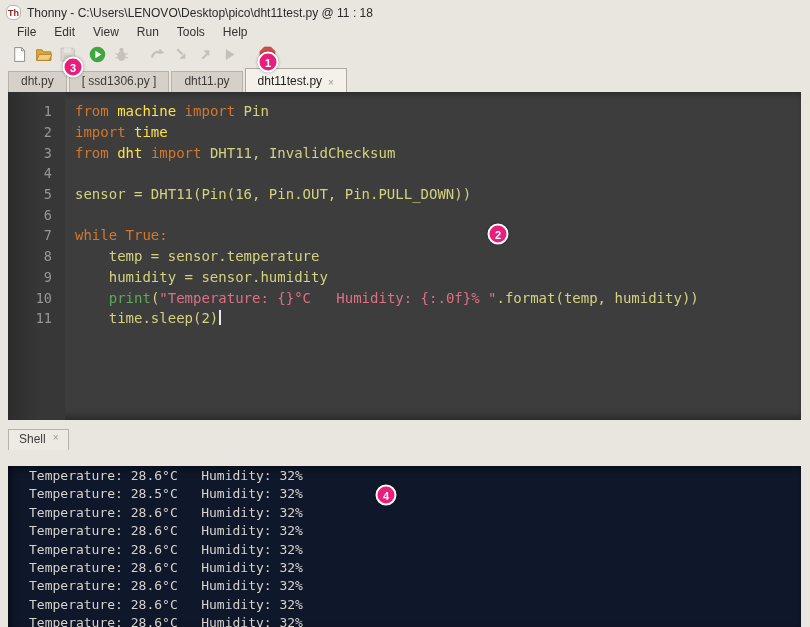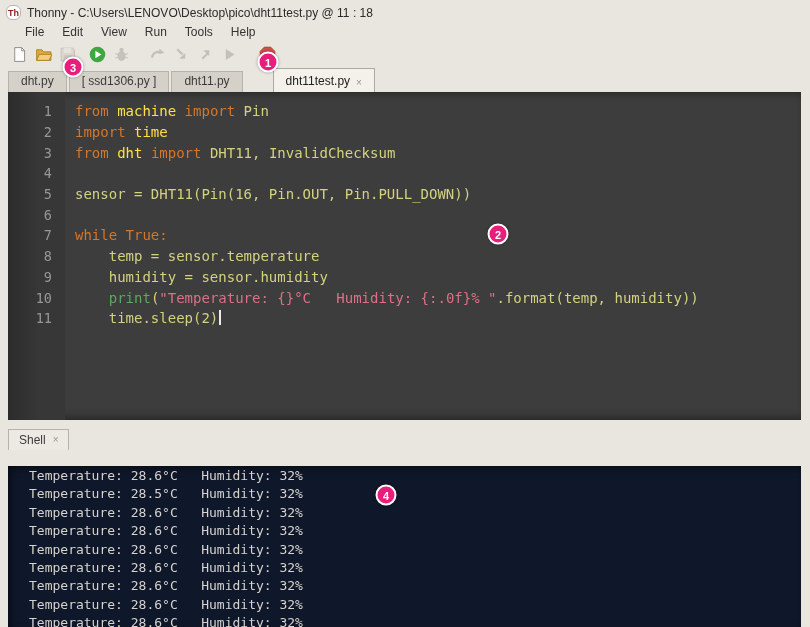--- a/index.html
+++ b/index.html
@@ -14,41 +14,40 @@
   .titlebar {
     height:22px; display:flex; align-items:center; gap:6px;
     padding:3px 6px 0 6px; font-size:12px; color:#2b2b2b;
   }
   .app-icon {
     width:15px; height:15px; border-radius:6px; background:#fdfdfd;
     border:1px solid #b9b5ae; display:flex; align-items:center; justify-content:center;
     font-size:9px; font-weight:bold; color:#8d1f1f;
   }
   
-  .menubar { height:19px; display:flex; align-items:center; padding-left:16px; }
+  .menubar { height:19px; display:flex; align-items:center; padding-left:8px; }
   .menu-item { font-size:12px; color:#333; padding:1px 9px; cursor:default; }
   
   .toolbar { height:27px; display:flex; align-items:center; padding-left:10px; }
   .tool-btn { width:19px; height:19px; margin-right:5px; display:flex; align-items:center; justify-content:center; }
   .tool-btn svg { width:17px; height:17px; }
   .tool-btn.disabled { opacity:.55; }
   .tool-btn[data-name="run-script-button"] { margin-left:6px; }
   .tool-btn[data-name="step-over-button"] { margin-left:12px; }
   .tool-btn[data-name="stop-restart-button"] { margin-left:14px; }
   
   .tabbar { height:24px; display:flex; align-items:flex-end; padding-left:8px; }
   .tab {
     background:#d5d1c9; border:1px solid #b7b3ab; border-bottom:none;
     font-size:12px; color:#3c3c3c; padding:3px 12px 4px 12px; margin-right:2px;
     height:21px; display:flex; align-items:flex-end; gap:6px;
   }
   .tab.active {
     background:#f4f1eb; color:#222; height:24px; padding-top:5px;
     border-color:#aeaaa2;
-    margin-left:28px;
   }
   .tab-close { color:#9a968e; font-size:10px; }
   
   .editor {
     position:absolute; left:8px; top:92px; width:793px; height:328px;
     background:#3d3d3d; overflow:hidden;
     box-shadow: inset 8px 0 10px -6px rgba(0,0,0,.45), inset 0 -8px 10px -6px rgba(0,0,0,.4), inset 0 8px 10px -7px rgba(0,0,0,.35);
   }
   .gutter-bg {
     position:absolute; left:0; top:0; bottom:0; width:57px;
@@ -69,21 +68,21 @@
   .tok-id  { color:#fde047; }
   .tok-val { color:#d3d27e; }
   .tok-fn  { color:#5ca85c; }
   .tok-str { color:#dc7086; }
   .caret { display:inline-block; width:2px; height:15px; background:#ececec; vertical-align:-2px; margin-left:1px; }
   
   .shell-tabrow { position:absolute; left:8px; top:429px; height:21px; display:flex; }
   .shell-tab {
     background:#edeae4; border:1px solid #b7b3ab; border-bottom:none;
     font-size:12px; color:#3c3c3c; padding:2px 9px 3px 10px;
-    display:flex; align-items:center; gap:7px;
+    display:flex; gap:7px;
   }
   .shell {
     position:absolute; left:8px; top:466px; width:793px; height:168px;
     background:#0f172a; overflow:hidden;
     box-shadow: inset 8px 0 10px -6px rgba(0,0,0,.45), inset 0 8px 8px -6px rgba(0,0,0,.45), inset 0 -8px 10px -6px rgba(0,0,0,.4);
   }
   .shell-line {
     font-family:"DejaVu Sans Mono", monospace; font-size:13px; color:#d6d3cd;
     white-space:pre; padding-left:21px; height:18.4px; line-height:18.4px;
   }

